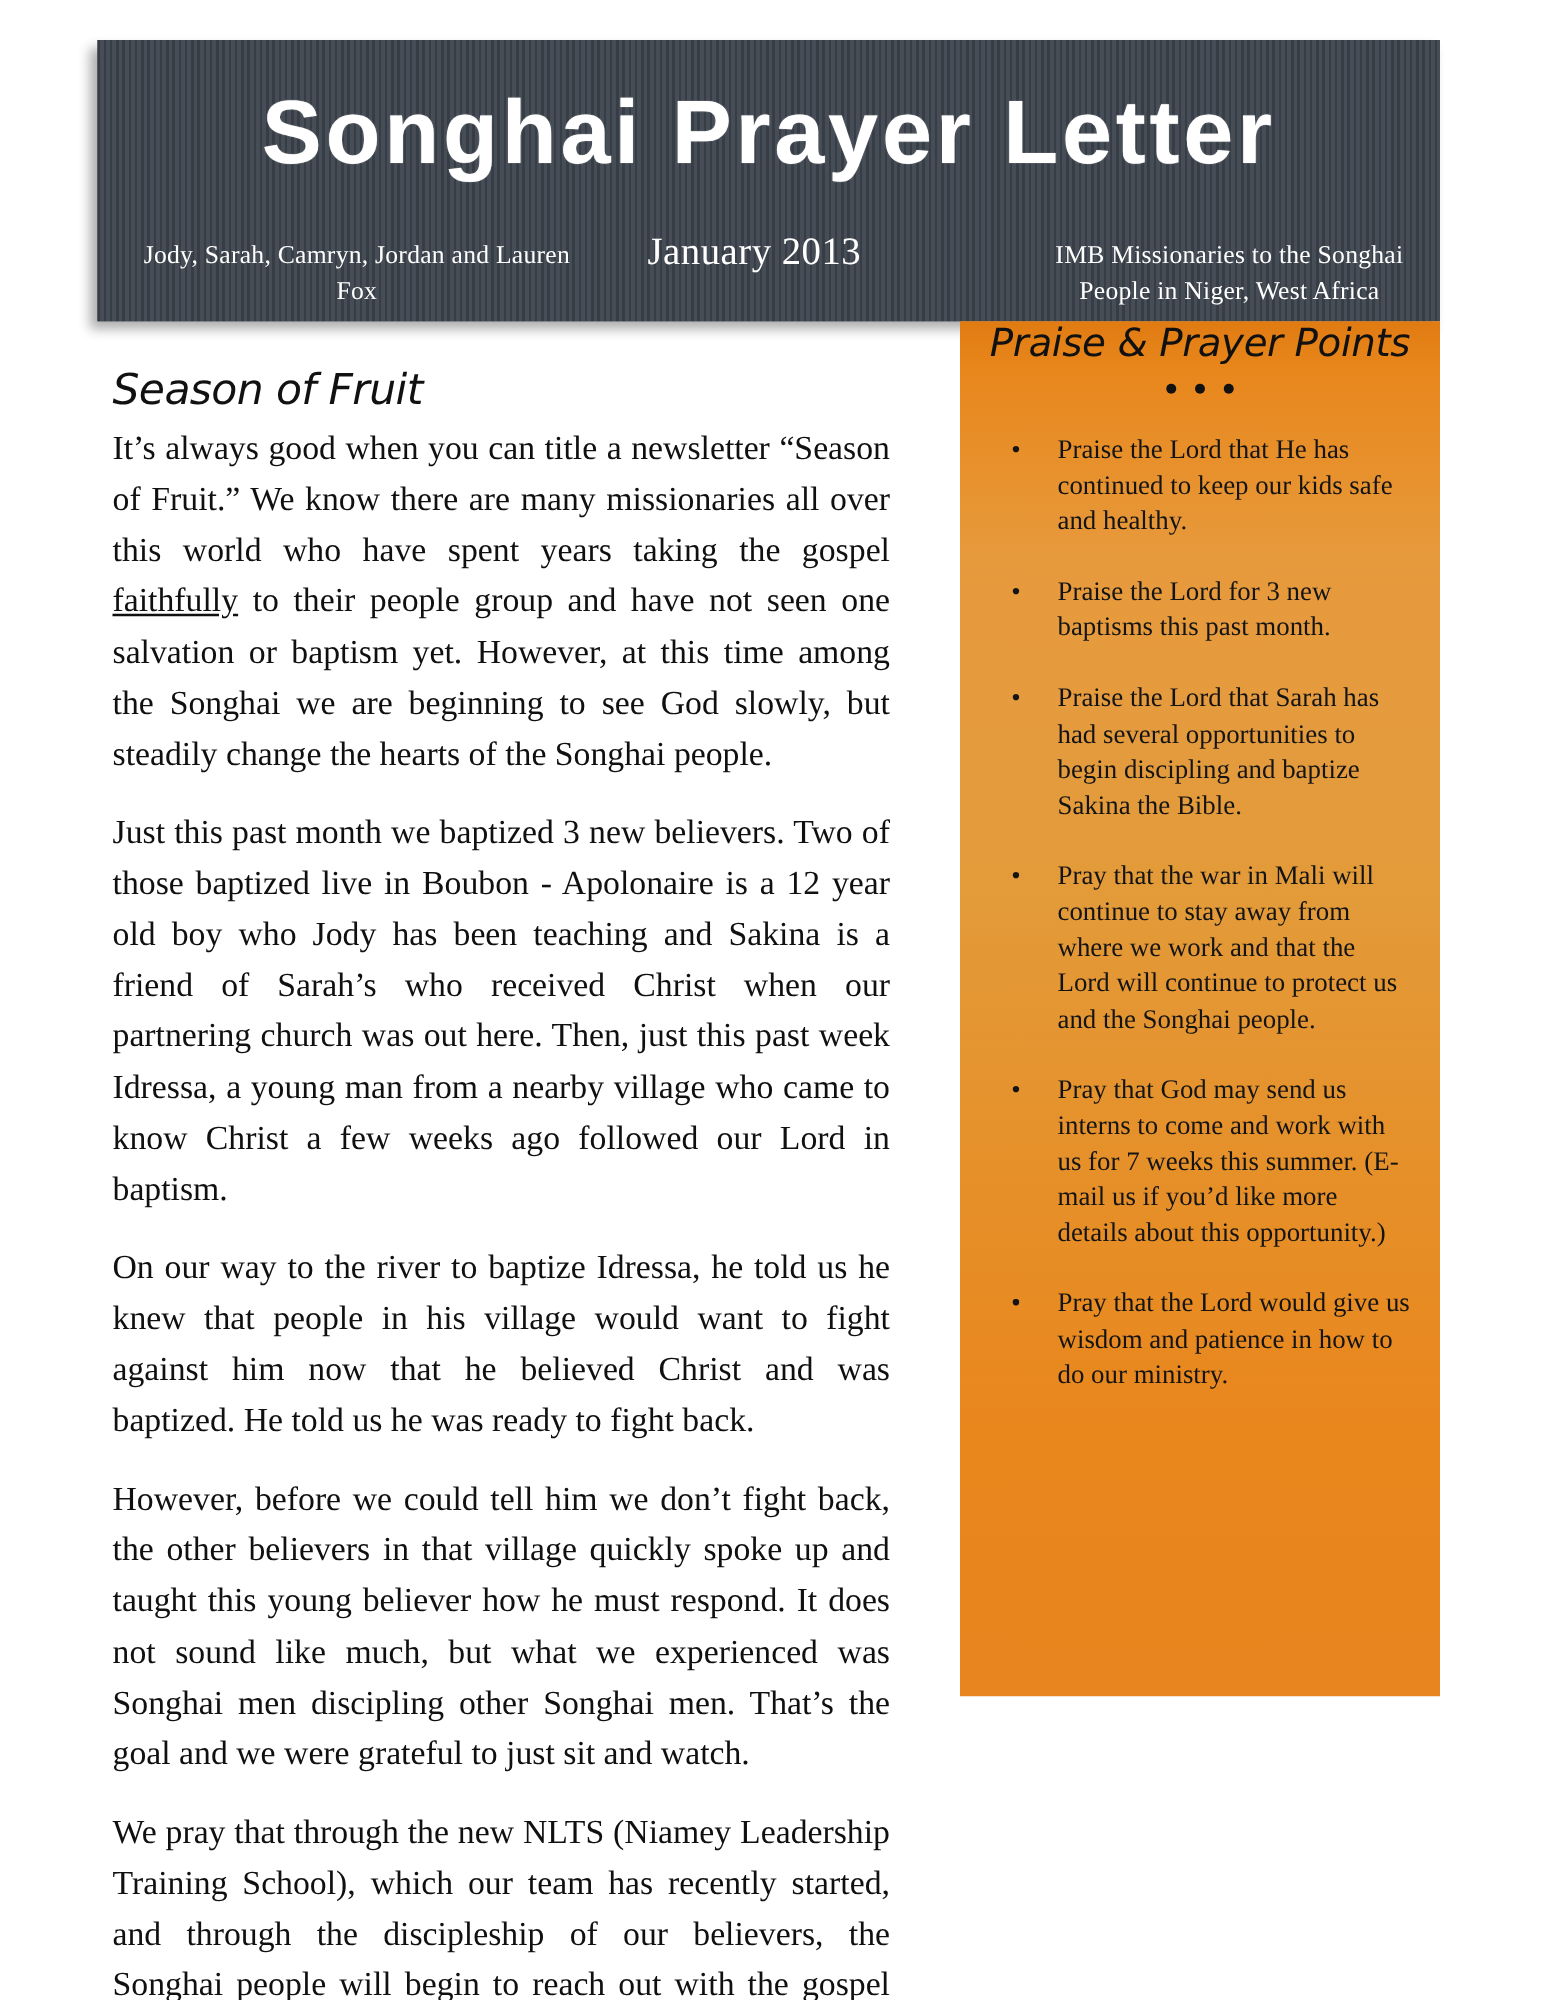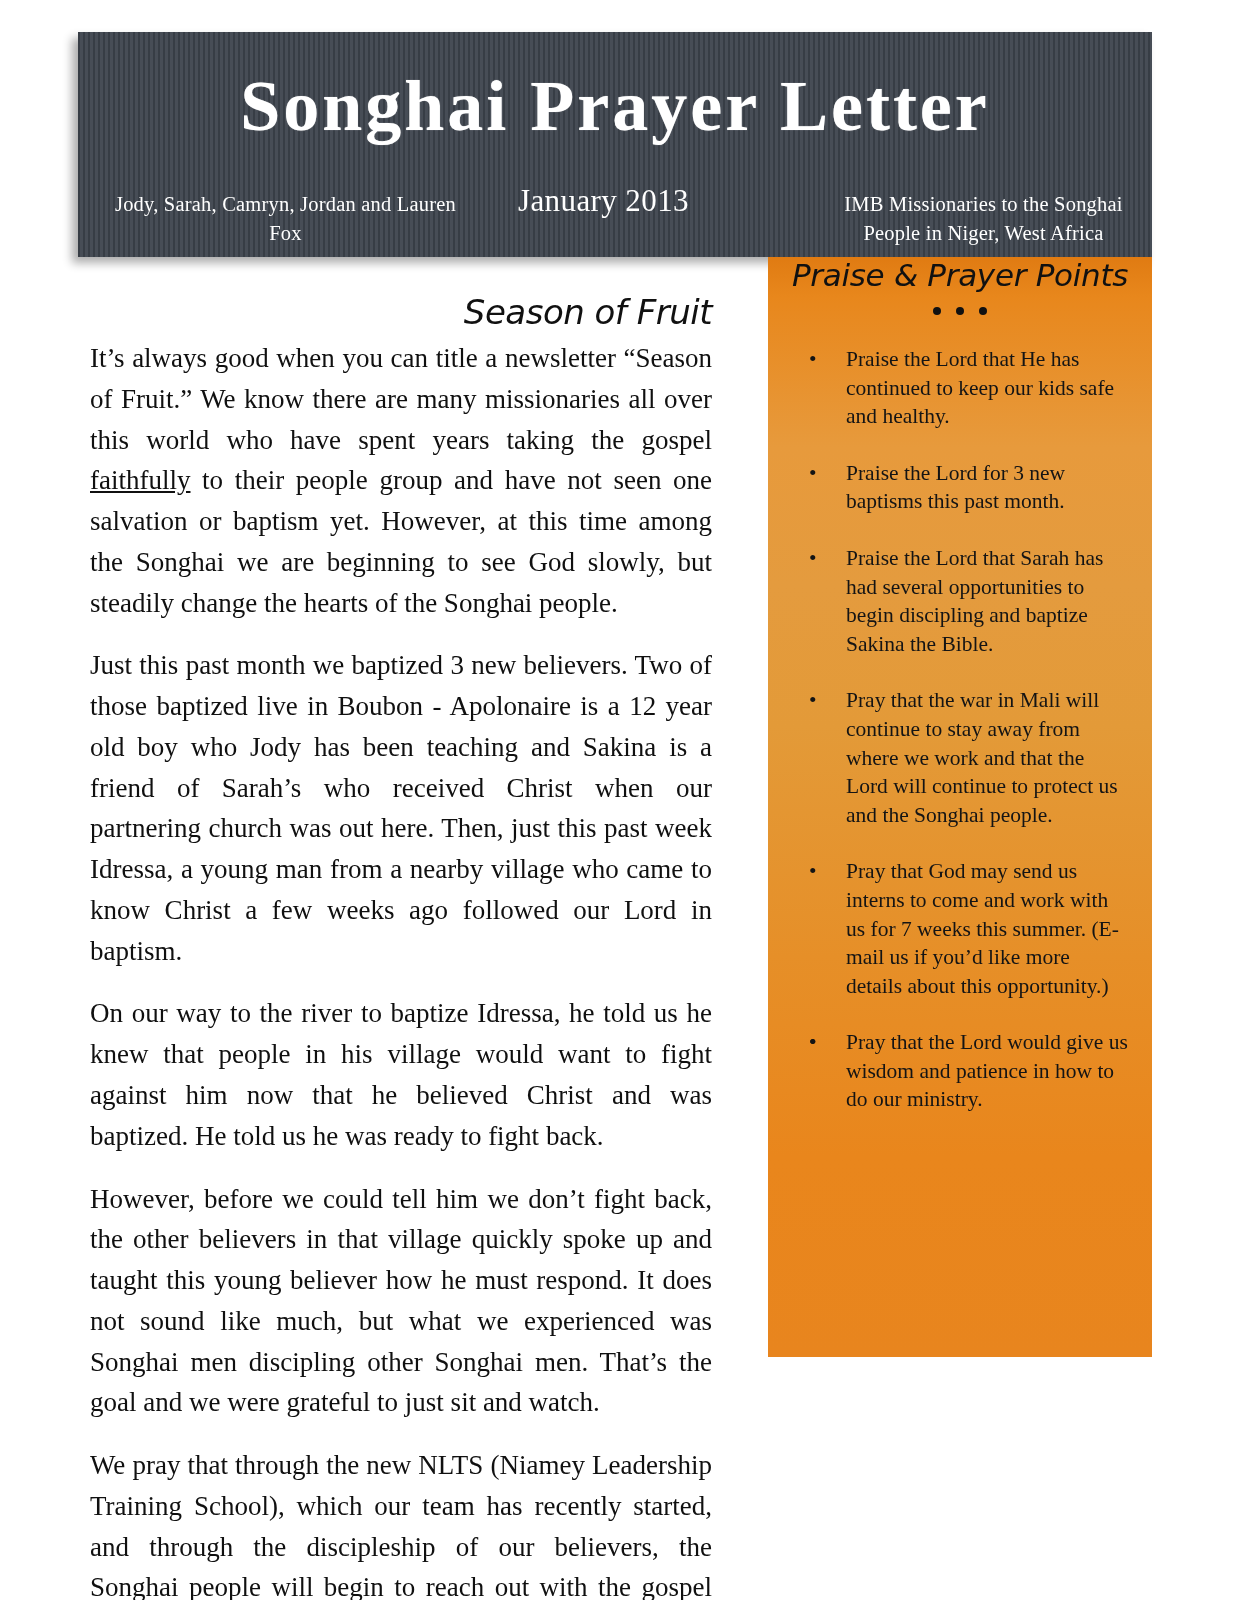--- a/index.html
+++ b/index.html
@@ -36,21 +36,21 @@
     box-shadow: -6px 6px 9px rgba(0,0,0,0.32);
     overflow: hidden;
   }
   .masthead-title {
     position: absolute;
     left: 0;
     right: 0;
     top: 38px;
     text-align: center;
     color: #ffffff;
-    font-family: Liberation Serif, serif;
+    font-family: Liberation Sans, sans-serif;
     font-size: 72px;
     font-weight: 700;
     letter-spacing: 3px;
     line-height: 1;
     text-shadow: 0 0 1px rgba(255,255,255,0.55);
   }
   .masthead-row {
     position: absolute;
     left: 30px;
     right: 18px;
@@ -150,21 +150,21 @@
 
   
   .article {
     position: absolute;
     left: 90px;
     top: 292px;
     width: 622px;
   }
   .article-title {
     margin: 0 0 6px 0;
-    text-align: right;
+    text-align: left;
     font-family: "DejaVu Sans", sans-serif;
     font-size: 34px;
     font-style: italic;
     font-weight: 300;
     color: #111111;
     letter-spacing: -0.5px;
   }
   .article p {
     margin: 0 0 22px 0;
     text-align: justify;

